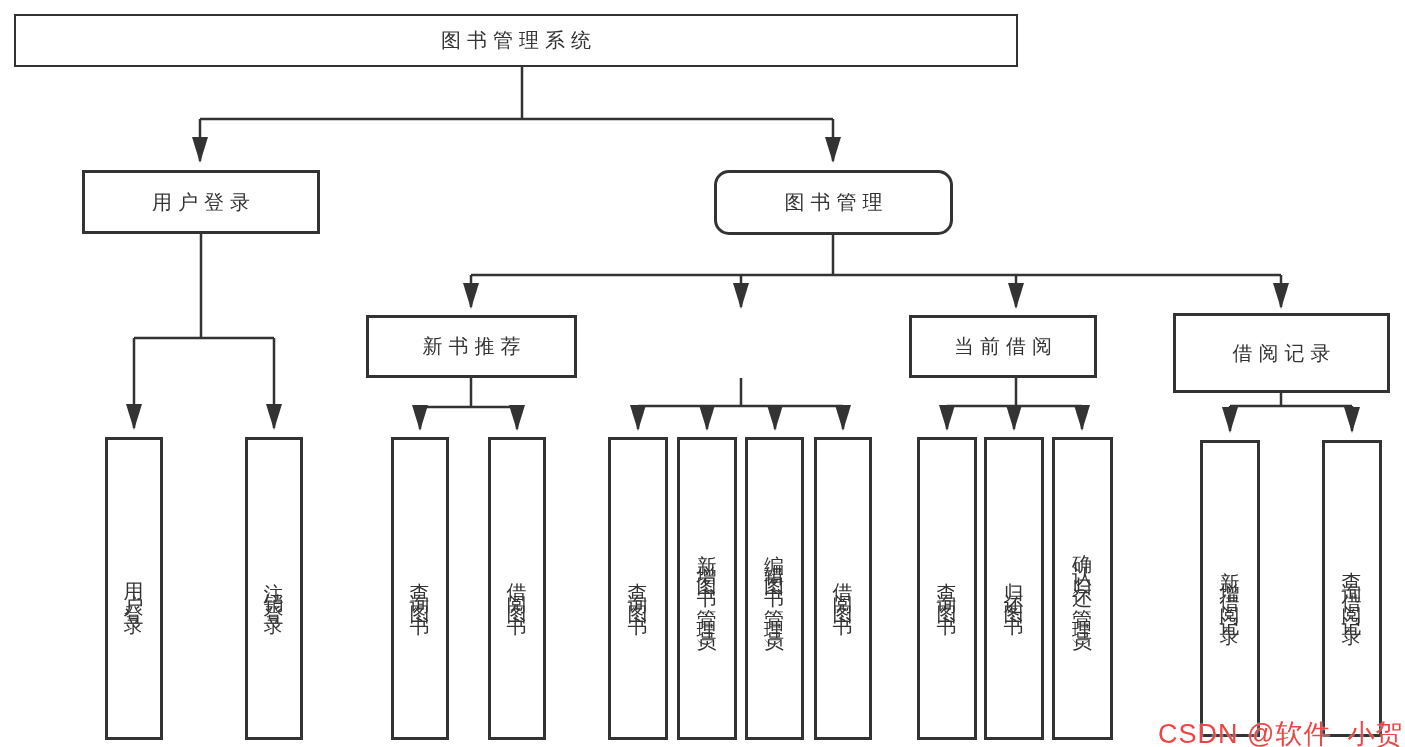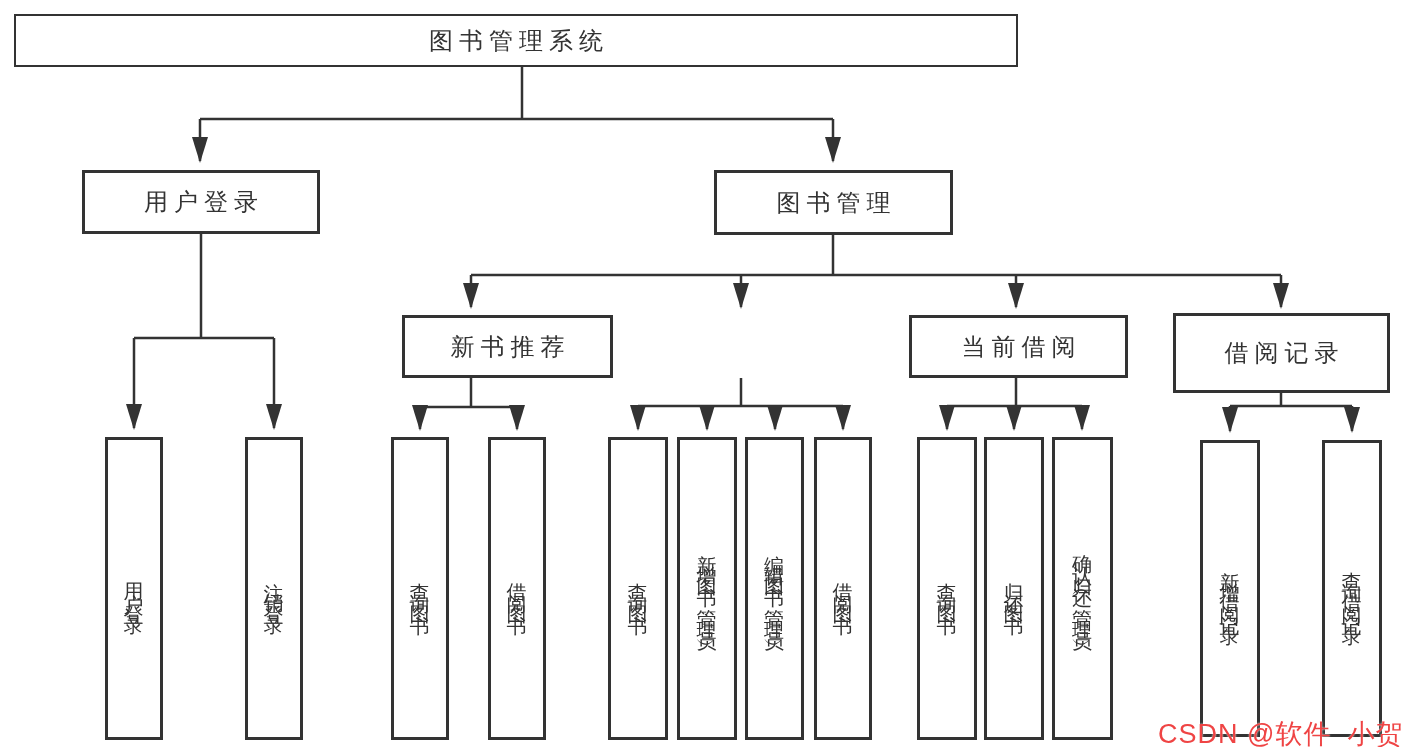--- a/index.html
+++ b/index.html
@@ -3,21 +3,21 @@
 <meta charset="utf-8">
 <style>
   html,body{margin:0;padding:0;background:#ffffff;}
   body{font-family:"Liberation Sans","DejaVu Sans",sans-serif;}
   .diagram{position:relative;width:1405px;height:747px;background:#ffffff;overflow:hidden;}
   .connectors{position:absolute;left:0;top:0;width:1405px;height:747px;}
   .node{
     position:absolute;box-sizing:border-box;background:#ffffff;
     border:3px solid #333333;color:#333333;
     display:flex;align-items:center;justify-content:center;
-    font-size:24px;letter-spacing:6px;text-indent:6px;
+    font-size:20px;letter-spacing:6px;text-indent:6px;
     white-space:nowrap;z-index:2;
   }
   .node.root{border-width:2px;}
   .node.vert{
     writing-mode:vertical-rl;
     letter-spacing:11px;text-indent:0;
     font-size:20px;line-height:1;
     white-space:normal;
   }
   .watermark{
@@ -77,24 +77,24 @@
       <path d="M1281,377 V406"></path>
       <path d="M1230,406 H1352"></path>
       <path d="M1230,406 V431" marker-end="url(#arrowhead)"></path>
       <path d="M1352,406 V431" marker-end="url(#arrowhead)"></path>
     </g>
   </svg>
 
   <div class="node root" style="left:14px;top:14px;width:1004px;height:53px;">图书管理系统</div>
 
   <div class="node" style="left:82px;top:170px;width:238px;height:64px;">用户登录</div>
-  <div class="node" style="left:714px;top:170px;width:239px;height:65px;">图书管理</div>
+  <div class="node" style="left:714px;top:170px;width:239px;height:65px;border-radius:15px;">图书管理</div>
 
-  <div class="node" style="left:366px;top:315px;width:211px;height:63px;margin-left:36px;">新书推荐</div>
-  <div class="node" style="left:909px;top:315px;width:219px;height:63px;font-family:Liberation Serif, serif;">当前借阅</div>
+  <div class="node" style="left:366px;top:315px;width:211px;height:63px;">新书推荐</div>
+  <div class="node" style="left:909px;top:315px;width:188px;height:63px;font-family:Liberation Serif, serif;">当前借阅</div>
   <div class="node" style="left:1173px;top:313px;width:217px;height:80px;">借阅记录</div>
 
   <div class="node vert" style="left:105px;top:437px;width:58px;height:303px;">用户登录</div>
   <div class="node vert" style="left:245px;top:437px;width:58px;height:303px;">注销登录</div>
 
   <div class="node vert" style="left:391px;top:437px;width:58px;height:303px;">查询图书</div>
   <div class="node vert" style="left:488px;top:437px;width:58px;height:303px;">借阅图书</div>
 
   <div class="node vert" style="left:608px;top:437px;width:60px;height:303px;">查询图书</div>
   <div class="node vert" style="left:677px;top:437px;width:60px;height:303px;">新增图书（管理员）</div>

